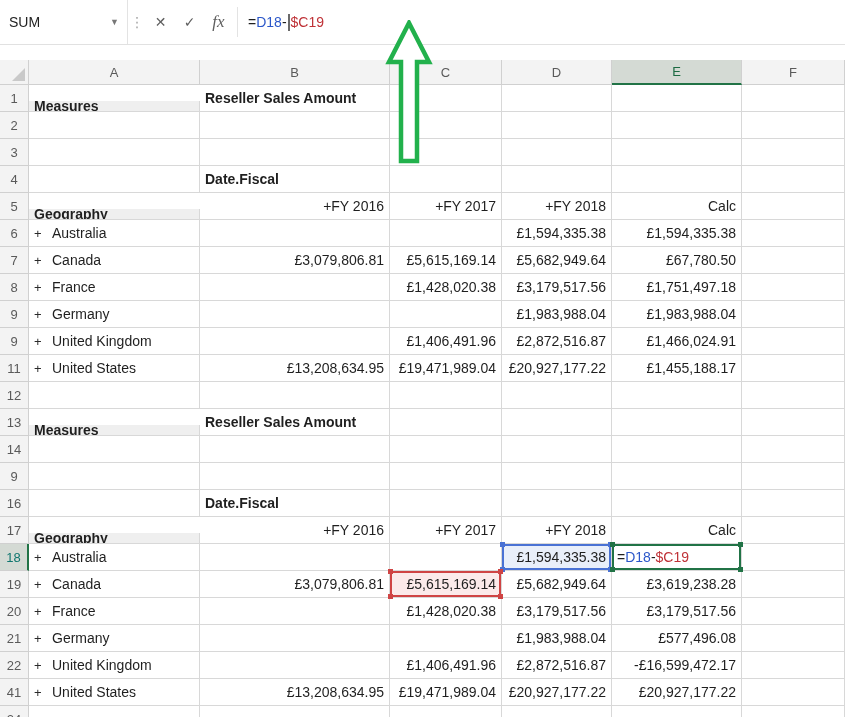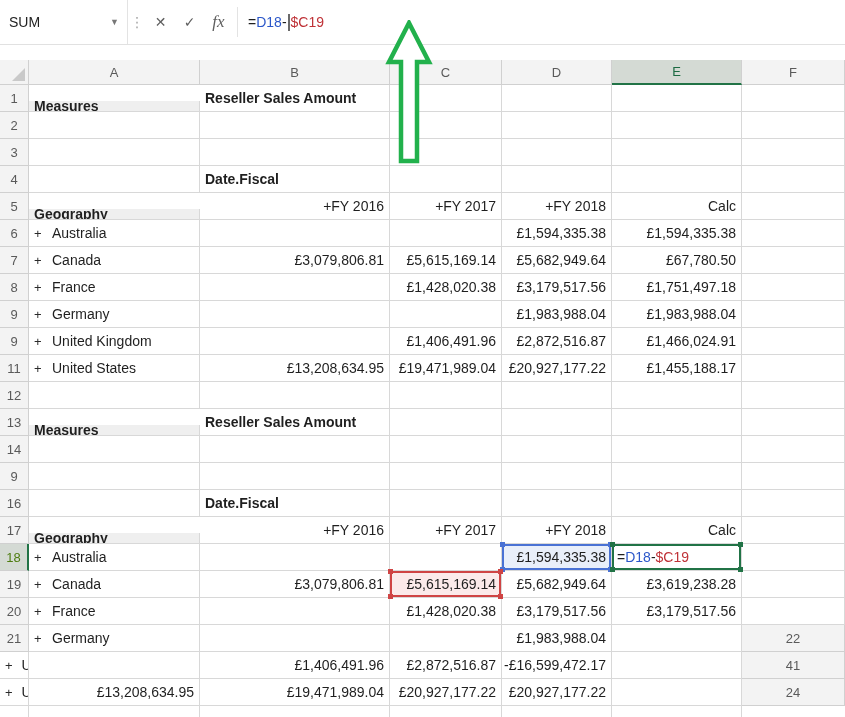--- a/index.html
+++ b/index.html
@@ -56,21 +56,21 @@
     border-right: 1px solid #d0d0d0; border-bottom: 1px solid #d0d0d0;
     display: flex; align-items: center; justify-content: center;
     position: relative; cursor: default;
   }
   .corner { background: #f3f3f3; }
   .tri {
     position: absolute; right: 3px; bottom: 3px; width: 0; height: 0;
     border-left: 13px solid transparent; border-bottom: 13px solid #c9c9c9;
   }
   .sel-col { background: #d4dad4; color: #1c6a42; border-bottom: 2px solid #217346; }
-  .sel-row { background: #d4dad4; color: #4d7c0f; border-right: 2px solid #217346; }
+  .sel-row { background: #d4dad4; color: #0f766e; border-right: 2px solid #217346; }
 
   .cell {
     background: #fff; border-right: 1px solid #d8d8d8; border-bottom: 1px solid #d8d8d8;
     padding: 0 5px; display: flex; align-items: center;
     white-space: nowrap; overflow: hidden; position: relative; cursor: default;
   }
   .cell.r { justify-content: flex-end; }
   .cell.b { font-weight: bold; }
   .cell.hd { background: #efefef; margin-top: 16px; }
   .ct { white-space: nowrap; }
@@ -386,20 +386,23 @@
     <div class="hcell rowhead">21</div>
     <div class="cell">
       <span class="exp">+</span>
       <span class="ct">Germany</span>
     </div>
     <div class="cell"></div>
     <div class="cell"></div>
     <div class="cell r">
       <span class="ct">£1,983,988.04</span>
     </div>
+    <div class="cell r">
+      <span class="ct">£577,496.08</span>
+    </div>
     <div class="cell"></div>
     <div class="hcell rowhead">22</div>
     <div class="cell">
       <span class="exp">+</span>
       <span class="ct">United Kingdom</span>
     </div>
     <div class="cell"></div>
     <div class="cell r">
       <span class="ct">£1,406,491.96</span>
     </div>

